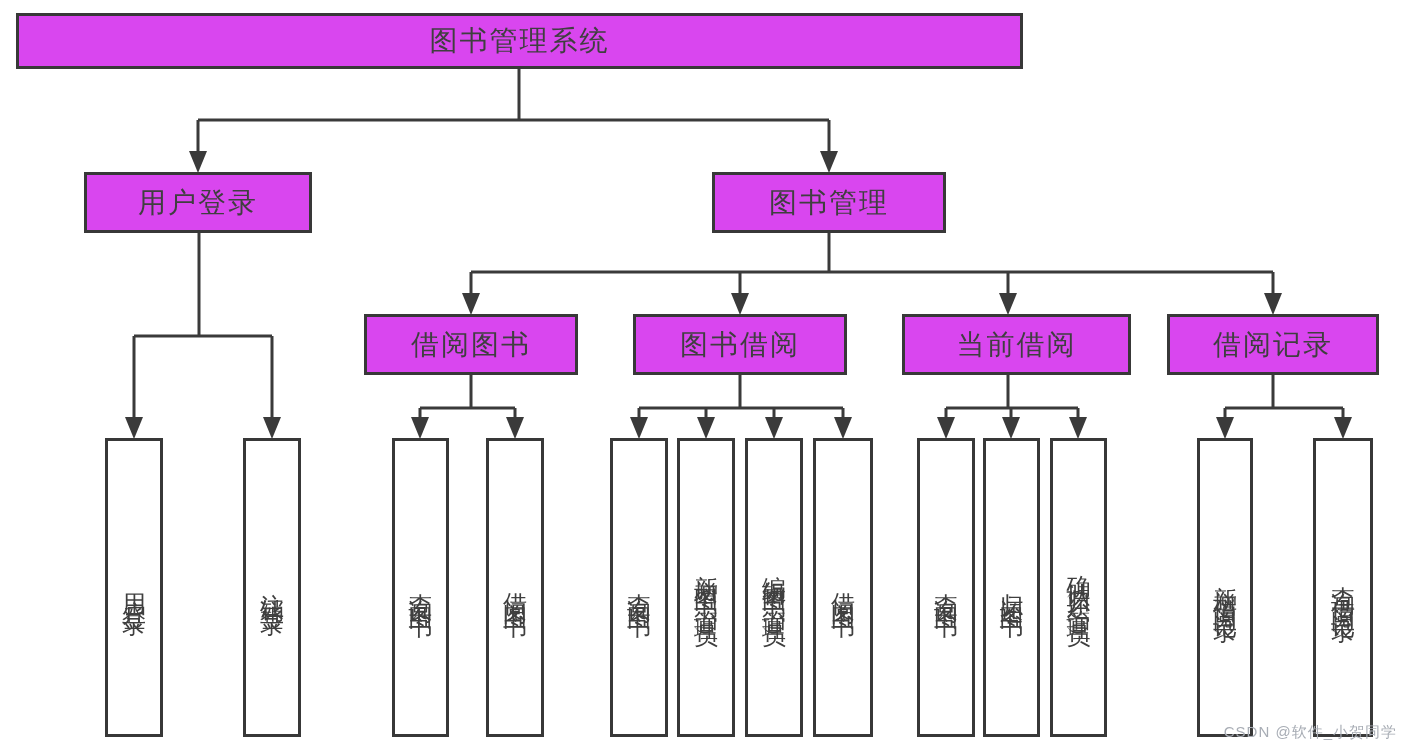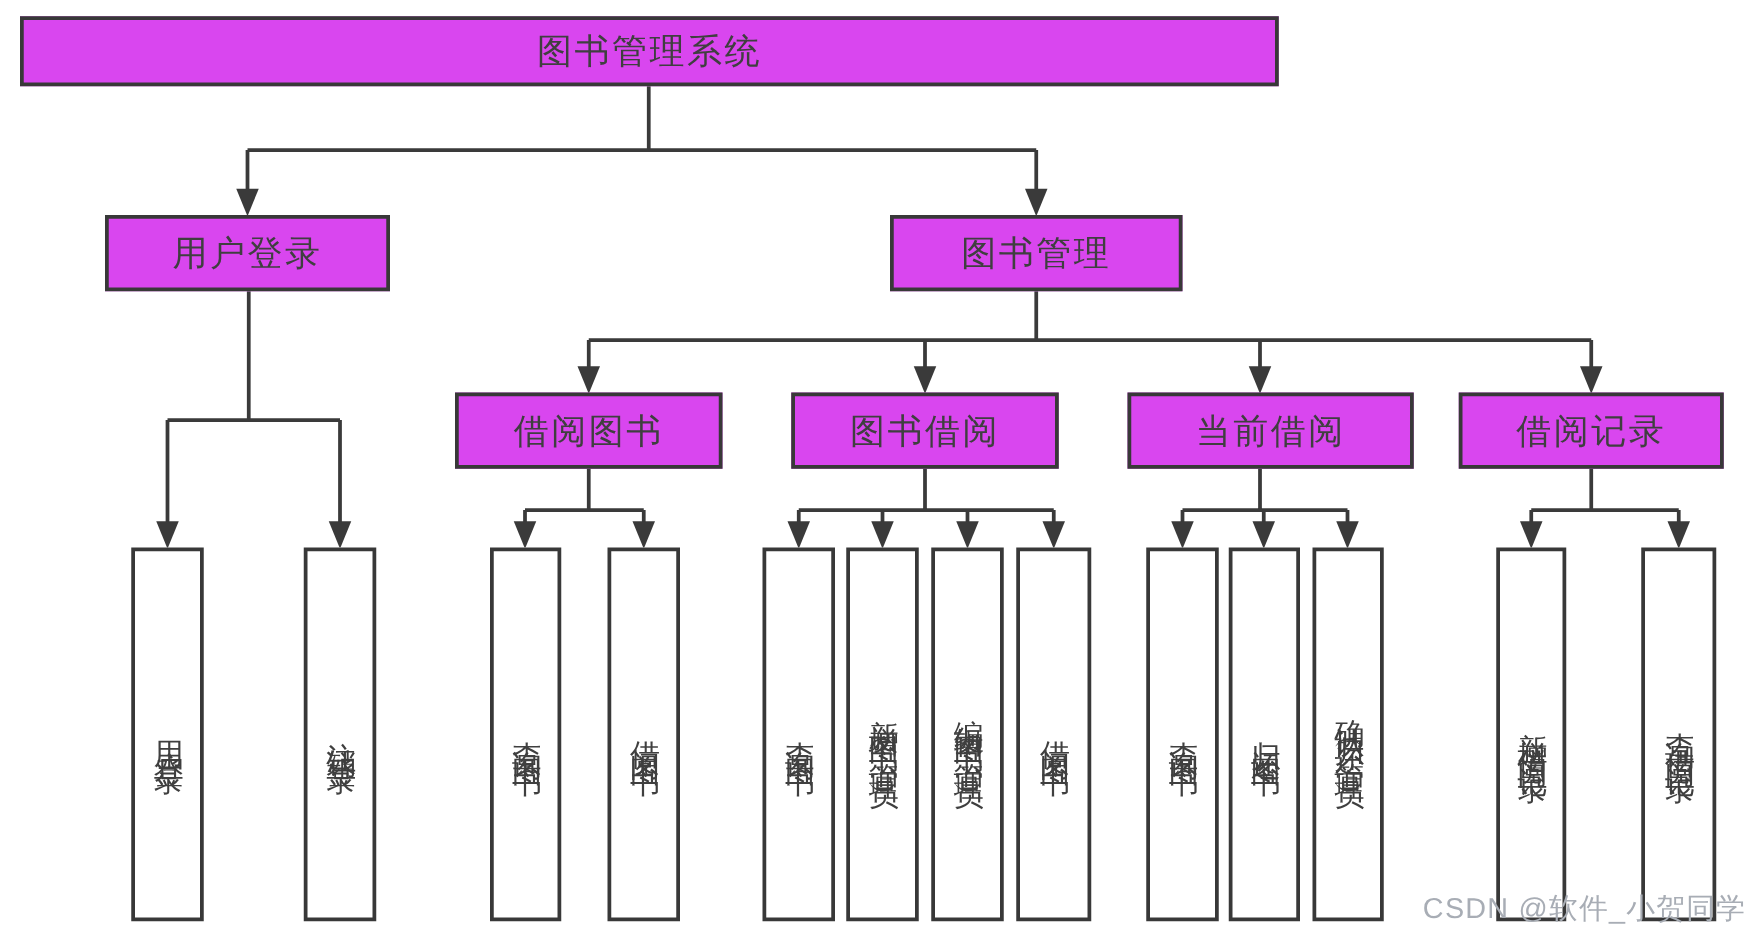--- a/index.html
+++ b/index.html
@@ -42,21 +42,21 @@
     writing-mode: vertical-rl;
     text-orientation: mixed;
     font-size: 24px;
     letter-spacing: 7px;
     color: #3f3f3f;
   }
   .watermark {
     position: absolute;
     right: 8px;
     bottom: 5px;
-    font-size: 23px;
+    font-size: 15px;
     letter-spacing: 1px;
     color: #a8adb5;
     z-index: 5;
     white-space: nowrap;
   }
 </style>
 </head>
 <body>
 
 <div id="canvas">

